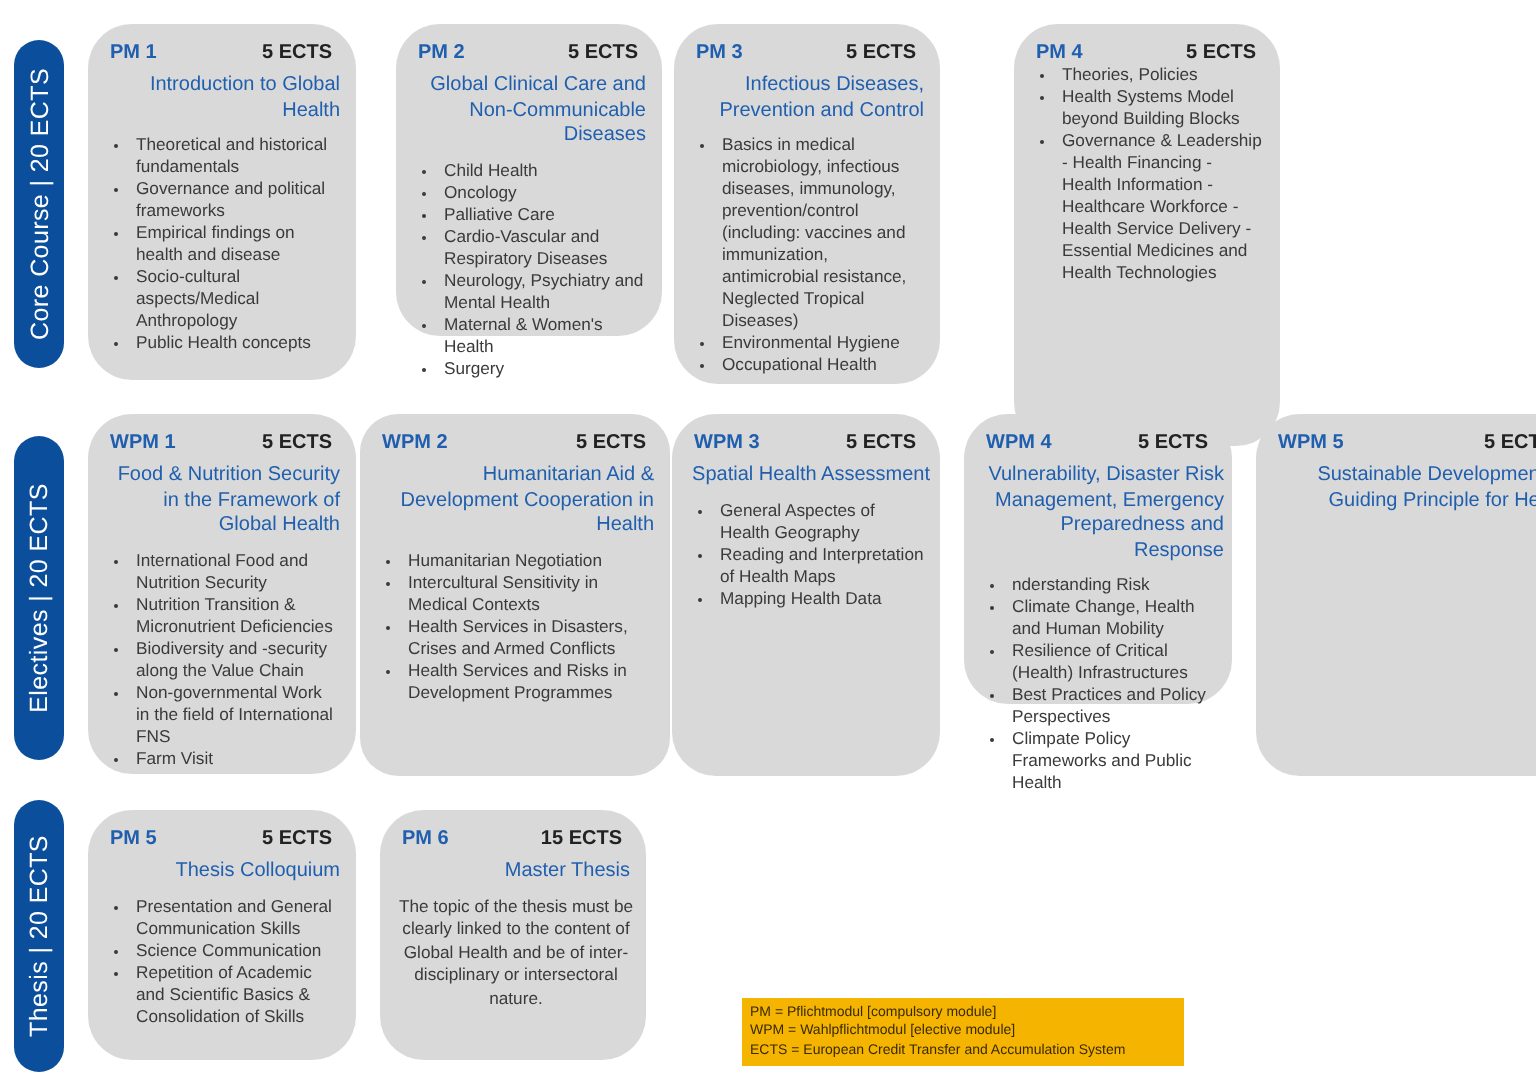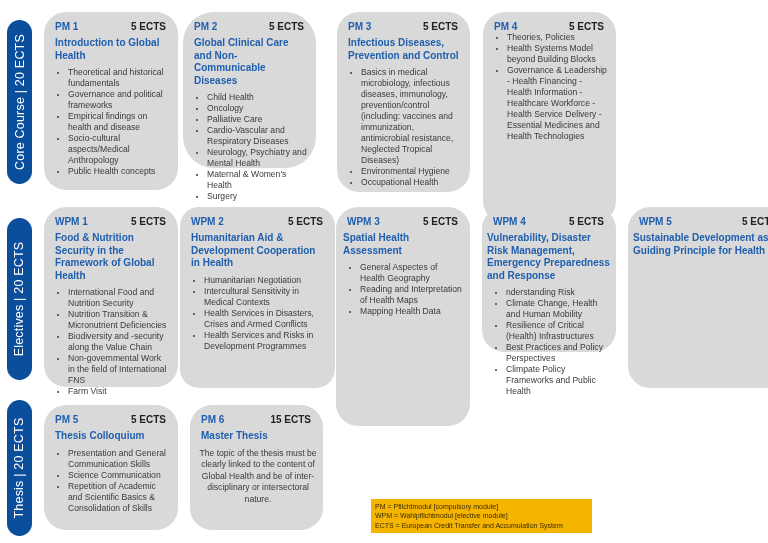--- a/index.html
+++ b/index.html
@@ -16,21 +16,21 @@
     font-size: 12.5px; letter-spacing: 0.2px;
   }
   .card {
     position: absolute; background: #d9d9d9; border-radius: 22px; box-sizing: border-box;
     padding: 9px 8px 8px 11px;
   }
   .card-head { display: flex; justify-content: space-between; align-items: baseline; padding: 0 4px 0 0; }
   .code { color: #1f5fae; font-weight: bold; font-size: 10px; }
   .ects { color: #222222; font-weight: bold; font-size: 10px; }
   .title {
-    color: #1f5fae; font-weight: bold; font-size: 10px; text-align: left;
+    color: #1f5fae; font-weight: normal; font-size: 10px; text-align: right;
     line-height: 12.5px; margin: 5px 0 5px 0;
   }
   ul { margin: 0; padding: 0 0 0 13px; }
   li { font-size: 8.6px; line-height: 11px; color: #3a3a3a; }
   li::marker { font-size: 8px; }
   .desc { font-size: 8.6px; line-height: 11.5px; text-align: center; color: #3a3a3a; margin: 0 -2px; }
   .legend {
     position: absolute; left: 371px; top: 499px; width: 221px; height: 34px; background: #f5b400;
     box-sizing: border-box; padding: 3px 4px; font-size: 7px; line-height: 9.3px; color: #3a2a00;
   }
@@ -57,21 +57,21 @@
   <div class="title">Introduction to Global Health</div>
   <ul>
     <li>Theoretical and historical fundamentals</li>
     <li>Governance and political frameworks</li>
     <li>Empirical findings on health and disease</li>
     <li>Socio-cultural aspects/Medical Anthropology</li>
     <li>Public Health concepts</li>
   </ul>
 </div>
 
-<div class="card" style="left:183px;top:12px;width:133px;height:156px;border-radius:31px;">
+<div class="card" style="left:198px;top:12px;width:133px;height:156px;">
   <div class="card-head">
       <span class="code">PM 2</span>
       <span class="ects">5 ECTS</span>
     </div>
   <div class="title">Global Clinical Care and Non-Communicable Diseases</div>
   <ul>
     <li>Child Health</li>
     <li>Oncology</li>
     <li>Palliative Care</li>
     <li>Cardio-Vascular and Respiratory Diseases</li>
@@ -87,21 +87,21 @@
       <span class="ects">5 ECTS</span>
     </div>
   <div class="title">Infectious Diseases, Prevention and Control</div>
   <ul>
     <li>Basics in medical microbiology, infectious diseases, immunology, prevention/control (including: vaccines and immunization, antimicrobial resistance, Neglected Tropical Diseases)</li>
     <li>Environmental Hygiene</li>
     <li>Occupational Health</li>
   </ul>
 </div>
 
-<div class="card" style="left:483px;top:12px;width:133px;height:211px;">
+<div class="card" style="left:507px;top:12px;width:133px;height:211px;">
   <div class="card-head">
       <span class="code">PM 4</span>
       <span class="ects">5 ECTS</span>
     </div>
   <ul>
     <li>Theories, Policies</li>
     <li>Health Systems Model beyond Building Blocks</li>
     <li>Governance &amp; Leadership - Health Financing - Health Information - Healthcare Workforce - Health Service Delivery - Essential Medicines and Health Technologies</li>
   </ul>
 </div>
@@ -128,21 +128,21 @@
     </div>
   <div class="title">Humanitarian Aid &amp; Development Cooperation in Health</div>
   <ul>
     <li>Humanitarian Negotiation</li>
     <li>Intercultural Sensitivity in Medical Contexts</li>
     <li>Health Services in Disasters, Crises and Armed Conflicts</li>
     <li>Health Services and Risks in Development Programmes</li>
   </ul>
 </div>
 
-<div class="card" style="left:336px;top:207px;width:134px;height:219px;">
+<div class="card" style="left:336px;top:207px;width:134px;height:181px;">
   <div class="card-head">
       <span class="code">WPM 3</span>
       <span class="ects">5 ECTS</span>
     </div>
   <div class="title" style="margin-left:-4px;margin-right:-3px;">Spatial Health Assessment</div>
   <ul>
     <li>General Aspectes of Health Geography</li>
     <li>Reading and Interpretation of Health Maps</li>
     <li>Mapping Health Data</li>
   </ul>

